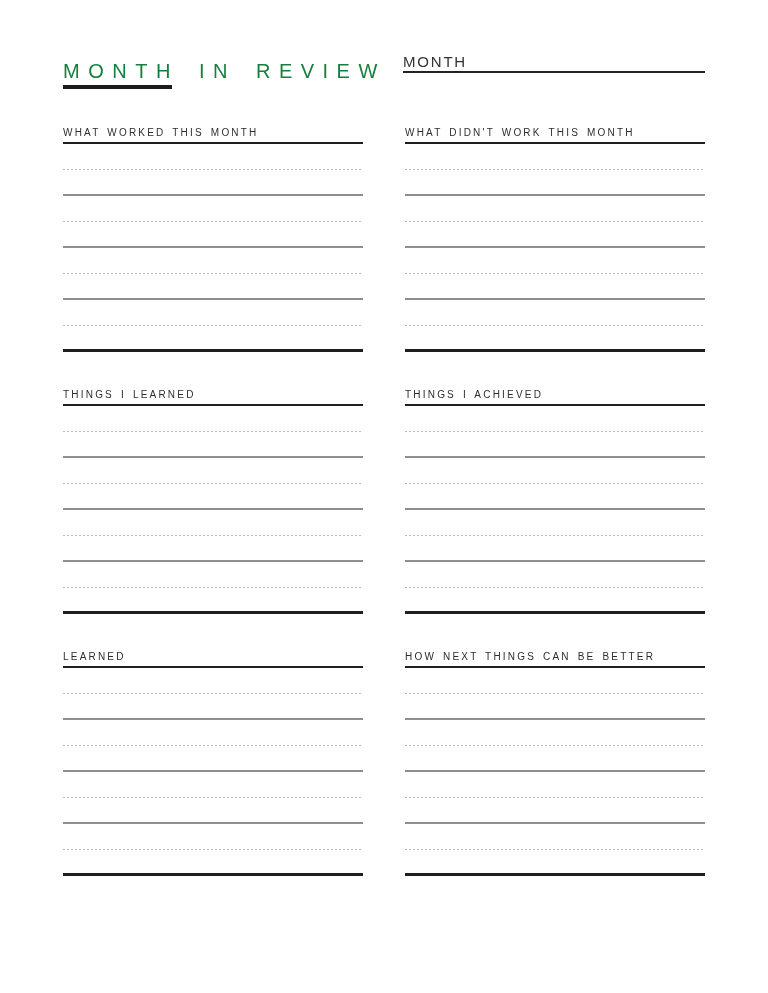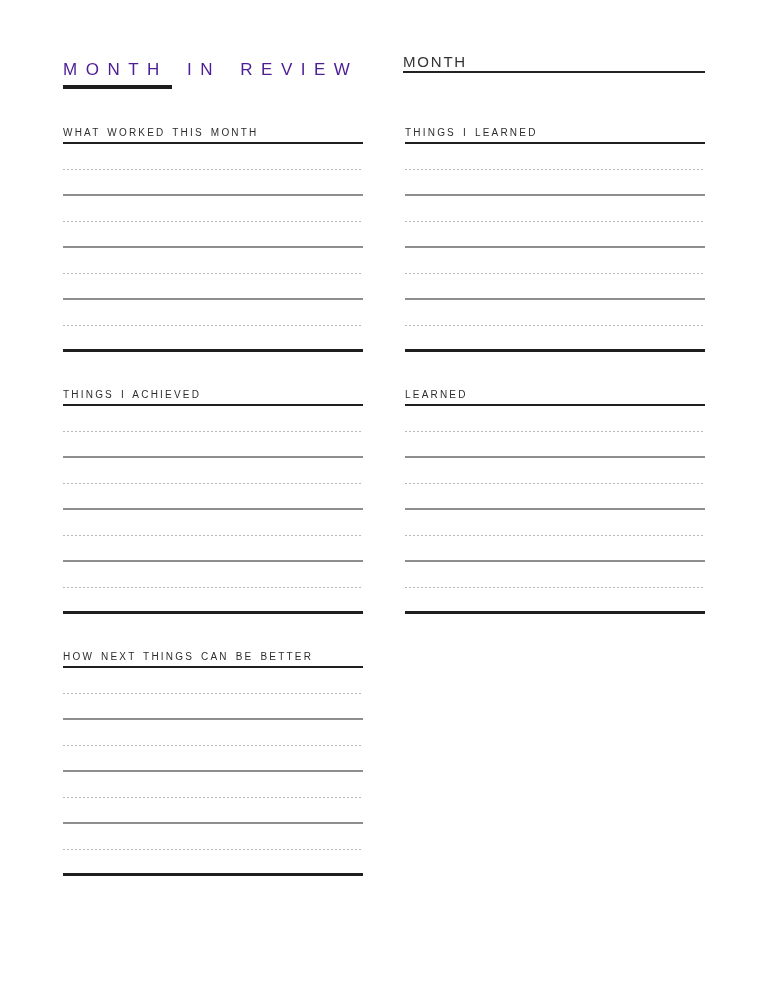--- a/index.html
+++ b/index.html
@@ -10,25 +10,25 @@
     height: 993px;
     background: #ffffff;
     font-family: "Liberation Sans", sans-serif;
     overflow: hidden;
   }
   
   .page-title {
     position: absolute;
     top: 60px;
     left: 63px;
-    font-size: 17px;
+    font-size: 20px;
     font-weight: 400;
     letter-spacing: 8.5px;
     word-spacing: 6px;
-    color: #4c1d95;
+    color: #15803d;
     white-space: nowrap;
   }
   .title-underline {
     position: absolute;
     top: 85px;
     left: 63px;
     width: 109px;
     height: 4px;
     background: #1c1c1c;
   }
@@ -115,20 +115,34 @@
           <div class="line-solid"></div>
           <div class="line-dotted"></div>
           <div class="line-solid"></div>
           <div class="line-dotted"></div>
           <div class="line-solid"></div>
           <div class="line-dotted"></div>
           <div class="line-thick"></div>
         </div>
     </section>
 
+    <section class="panel">
+      <h2>WHAT DIDN'T WORK THIS MONTH</h2>
+      <div class="rule-dark"></div>
+      <div class="lines">
+          <div class="line-dotted"></div>
+          <div class="line-solid"></div>
+          <div class="line-dotted"></div>
+          <div class="line-solid"></div>
+          <div class="line-dotted"></div>
+          <div class="line-solid"></div>
+          <div class="line-dotted"></div>
+          <div class="line-thick"></div>
+        </div>
+    </section>
 
     <section class="panel">
       <h2>THINGS I LEARNED</h2>
       <div class="rule-dark"></div>
       <div class="lines">
           <div class="line-dotted"></div>
           <div class="line-solid"></div>
           <div class="line-dotted"></div>
           <div class="line-solid"></div>
           <div class="line-dotted"></div>

